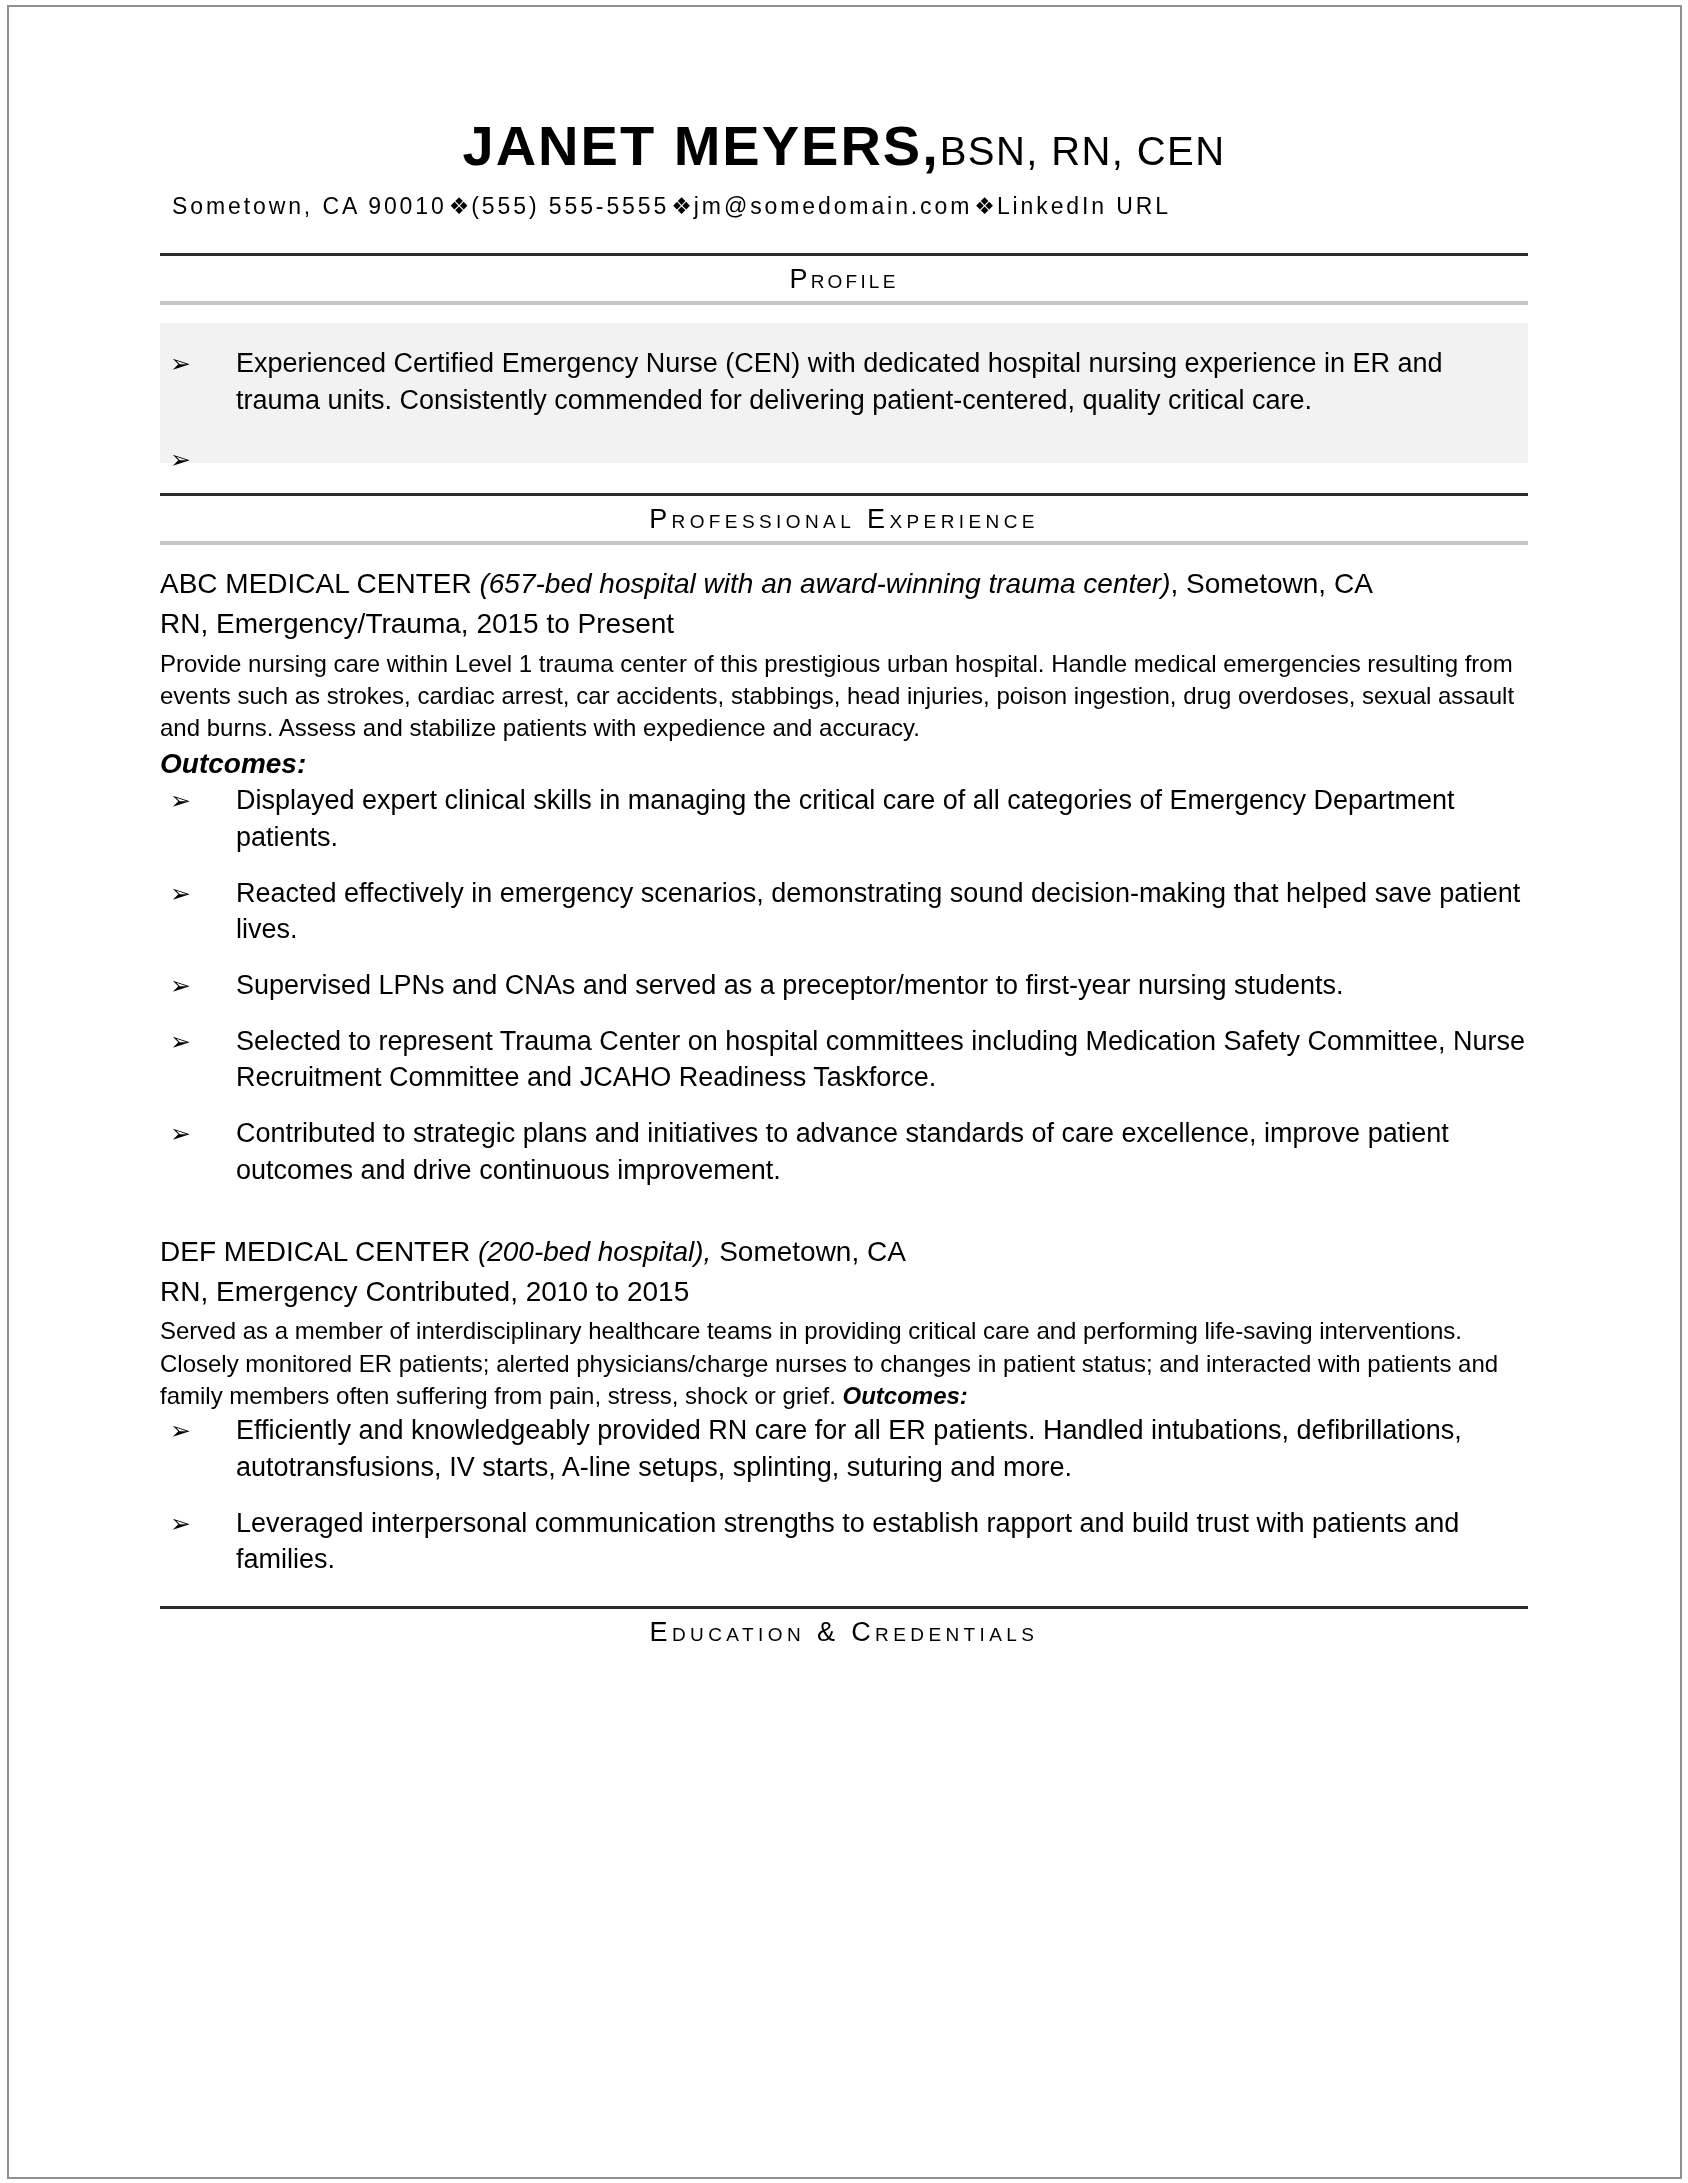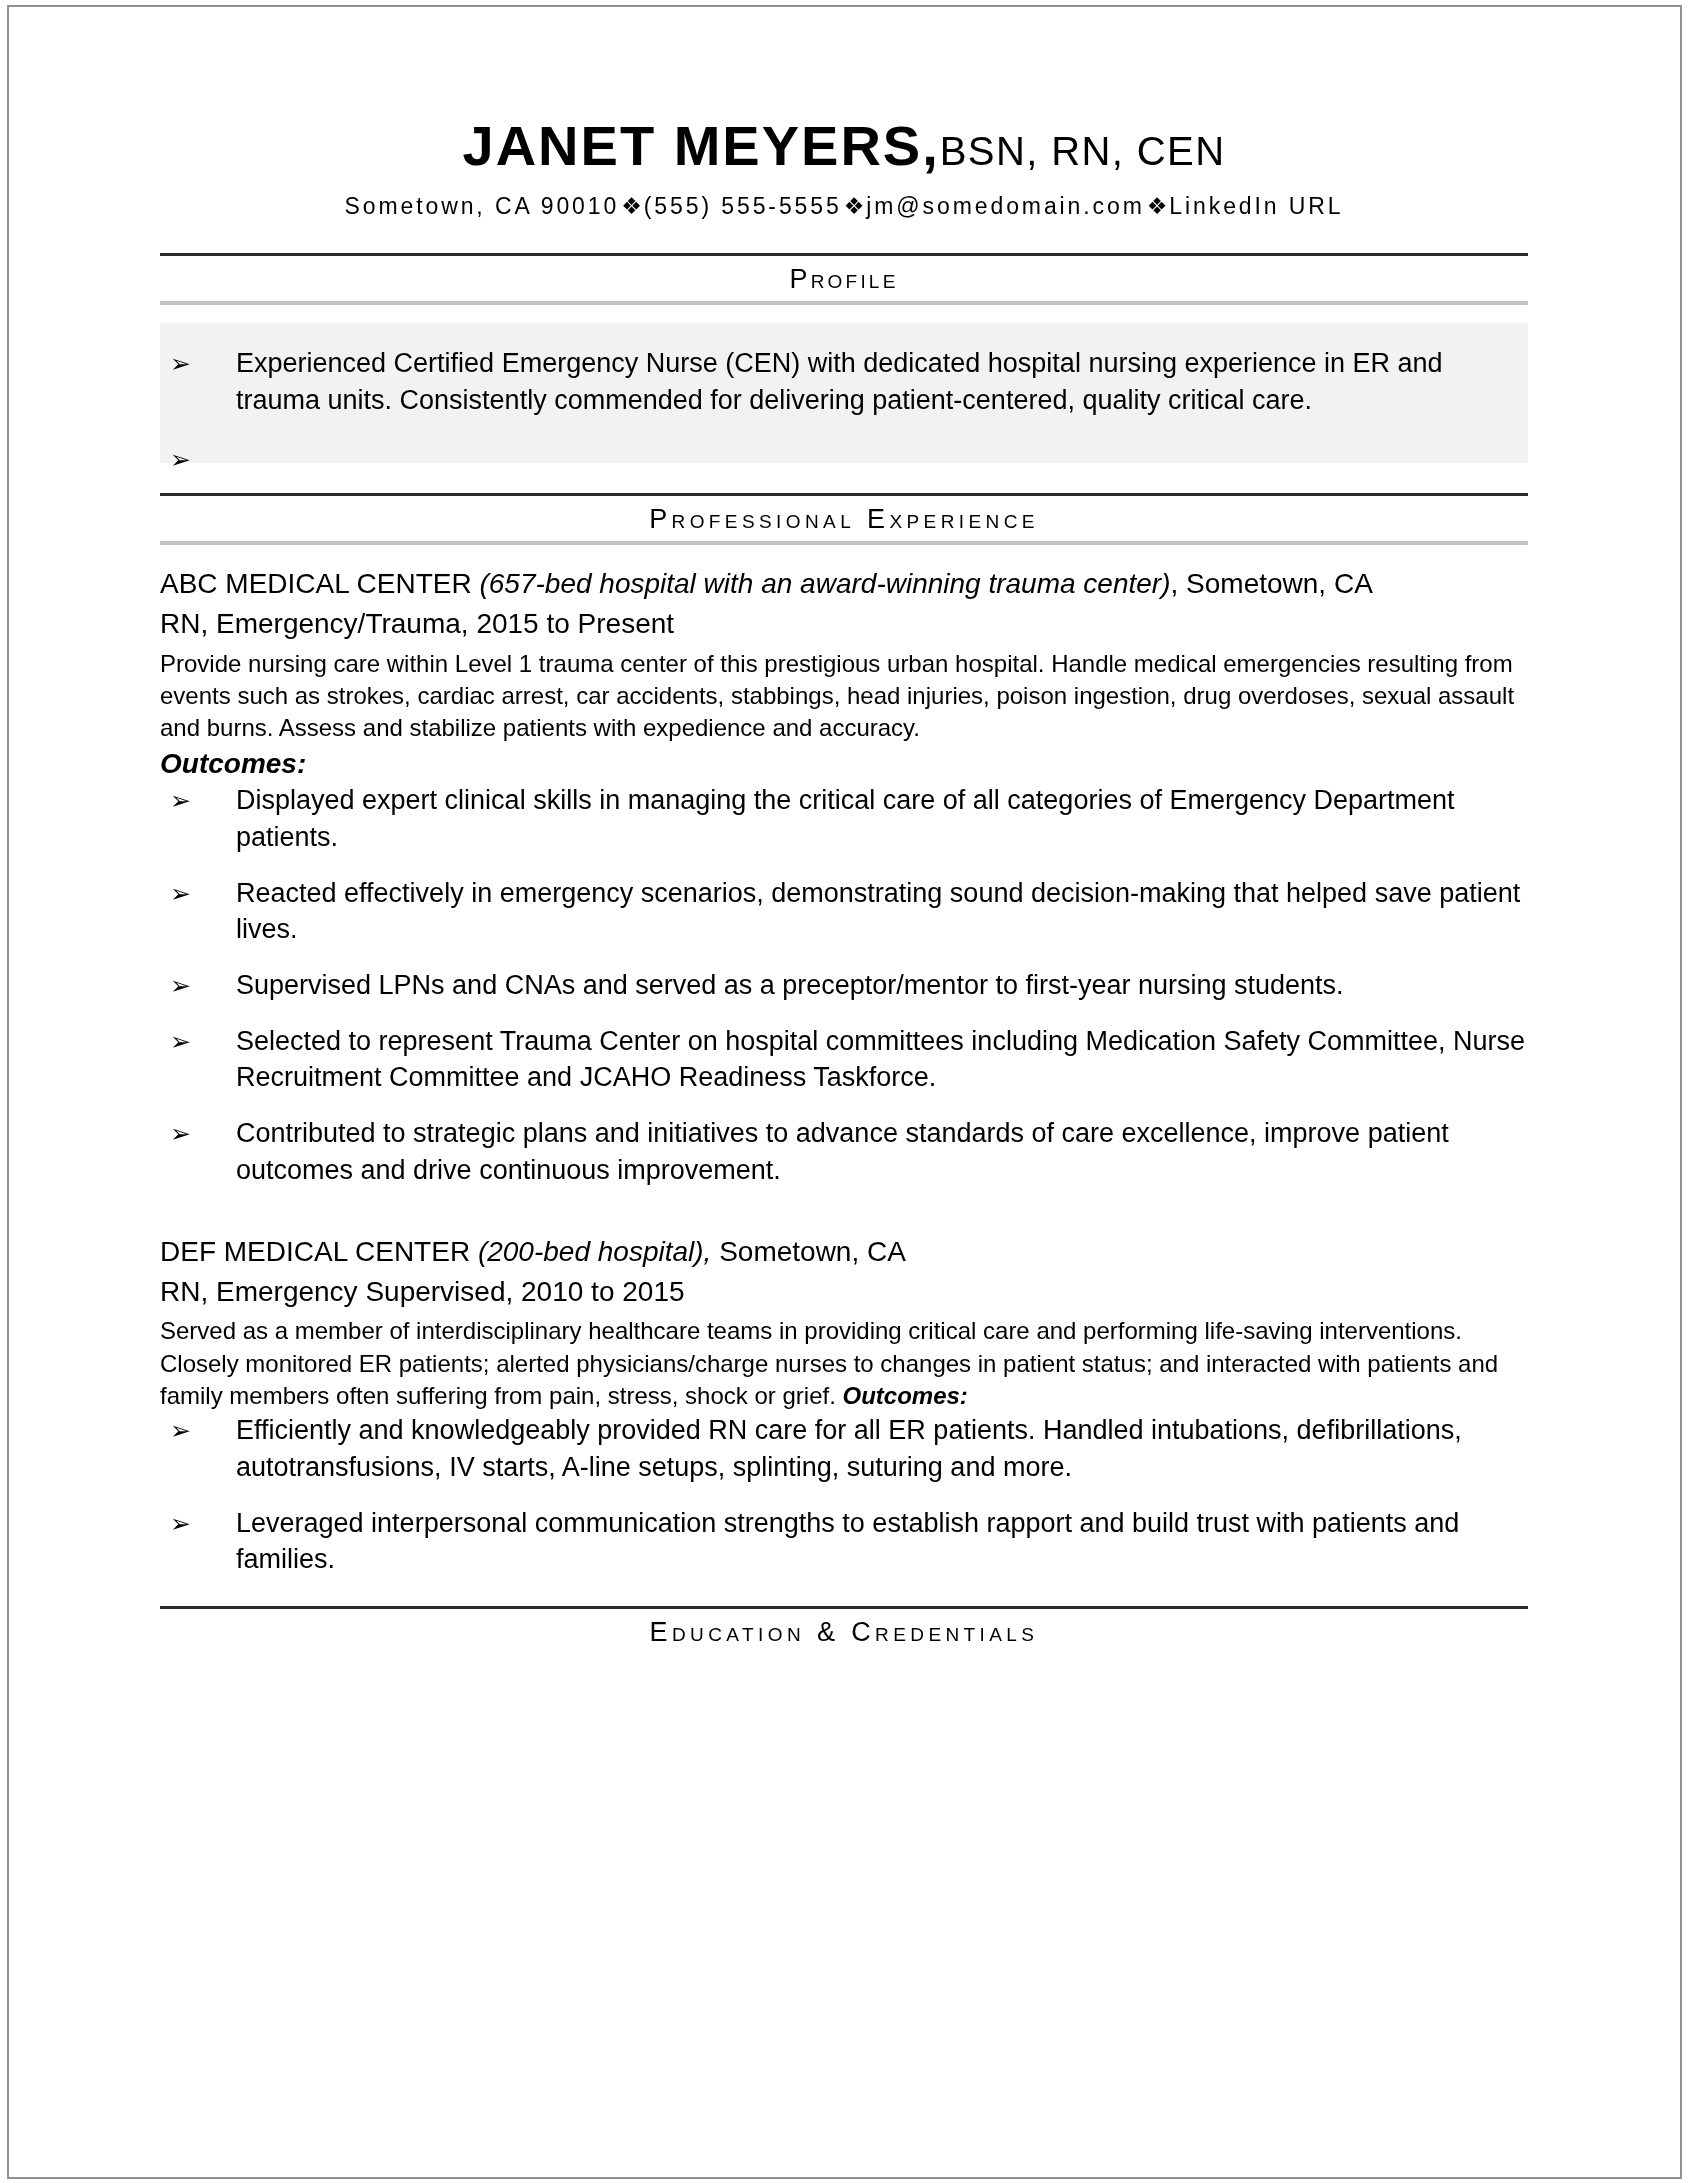--- a/index.html
+++ b/index.html
@@ -53,21 +53,20 @@
     text-align: center;
   }
   .name-creds {
     font-size: 40px;
     font-weight: 400;
     letter-spacing: 1.4px;
     text-align: center;
   }
 
   .contact-line {
-    text-align: center;
     font-size: 23px;
     letter-spacing: 2.9px;
     line-height: 1.42;
     margin-top: 16px;
     padding: 0 12px;
   }
   .contact-sep {
     letter-spacing: 0;
     padding: 0 2px;
   }
@@ -245,21 +244,21 @@
           </li>
           <li>
             <span class="bullet-marker">➢</span>
             <span>Contributed to strategic plans and initiatives to advance standards of care excellence, improve patient outcomes and drive continuous improvement.</span>
           </li>
         </ul>
       </div>
 
       <div class="exp-block second">
         <div class="exp-company"><span>DEF MEDICAL CENTER </span><span class="paren">(200-bed hospital),</span><span> Sometown, CA</span></div>
-        <div class="exp-role"><span class="role-name">RN, Emergency Supervised,</span><span> 2010 to 2015</span></div>
+        <div class="exp-role"><span class="role-name">RN, Emergency Contributed,</span><span> 2010 to 2015</span></div>
         <div class="exp-desc"><span>Served as a member of interdisciplinary healthcare teams in providing critical care and performing life-saving interventions. Closely monitored ER patients; alerted physicians/charge nurses to changes in patient status; and interacted with patients and family members often suffering from pain, stress, shock or grief. </span><span class="outcomes-label">Outcomes:</span></div>
 
         <ul class="bullets exp-bullets">
           <li>
             <span class="bullet-marker">➢</span>
             <span>Efficiently and knowledgeably provided RN care for all ER patients. Handled intubations, defibrillations, autotransfusions, IV starts, A-line setups, splinting, suturing and more.</span>
           </li>
           <li>
             <span class="bullet-marker">➢</span>
             <span>Leveraged interpersonal communication strengths to establish rapport and build trust with patients and families.</span>

